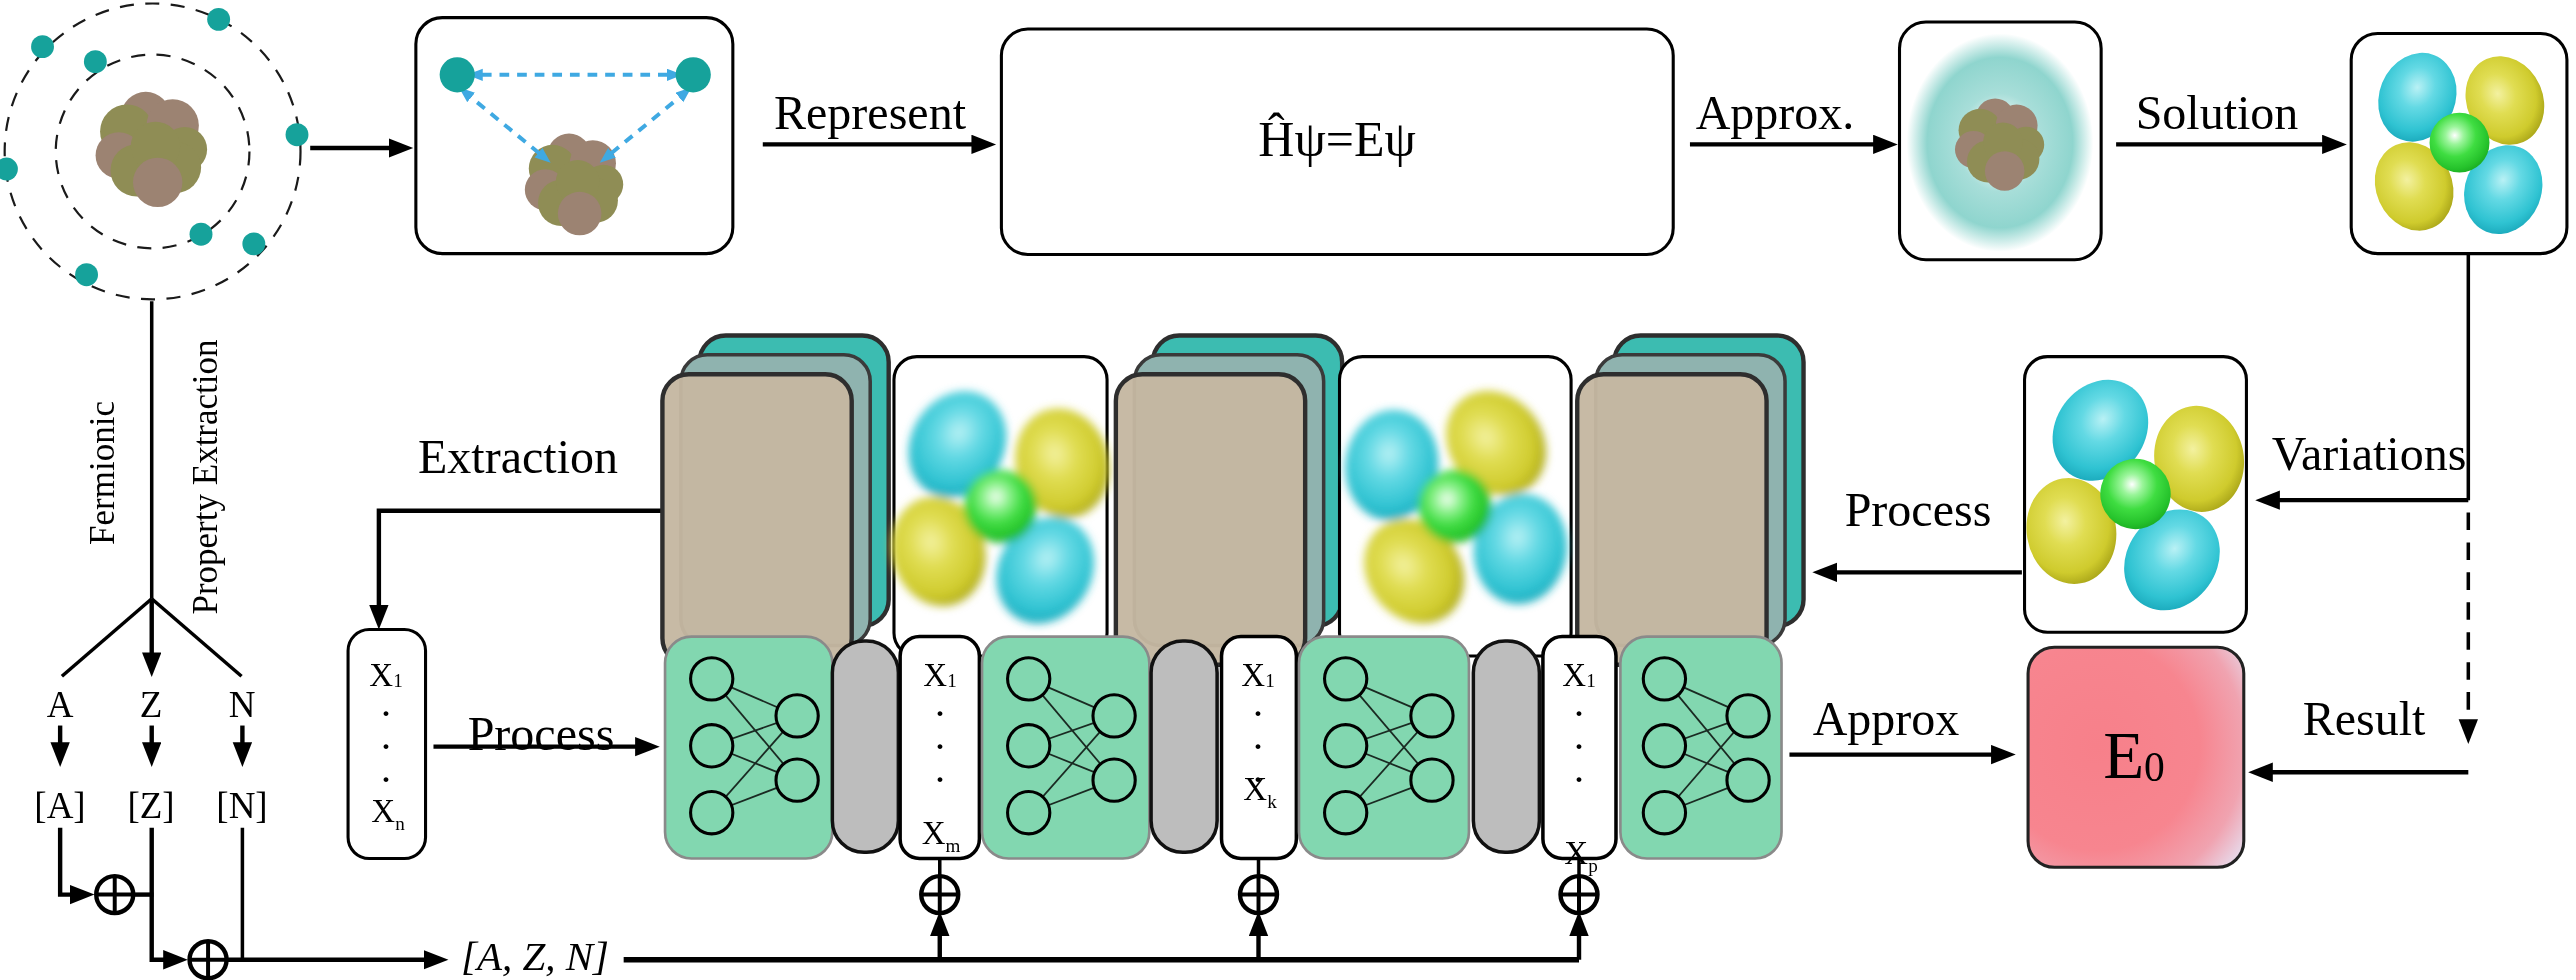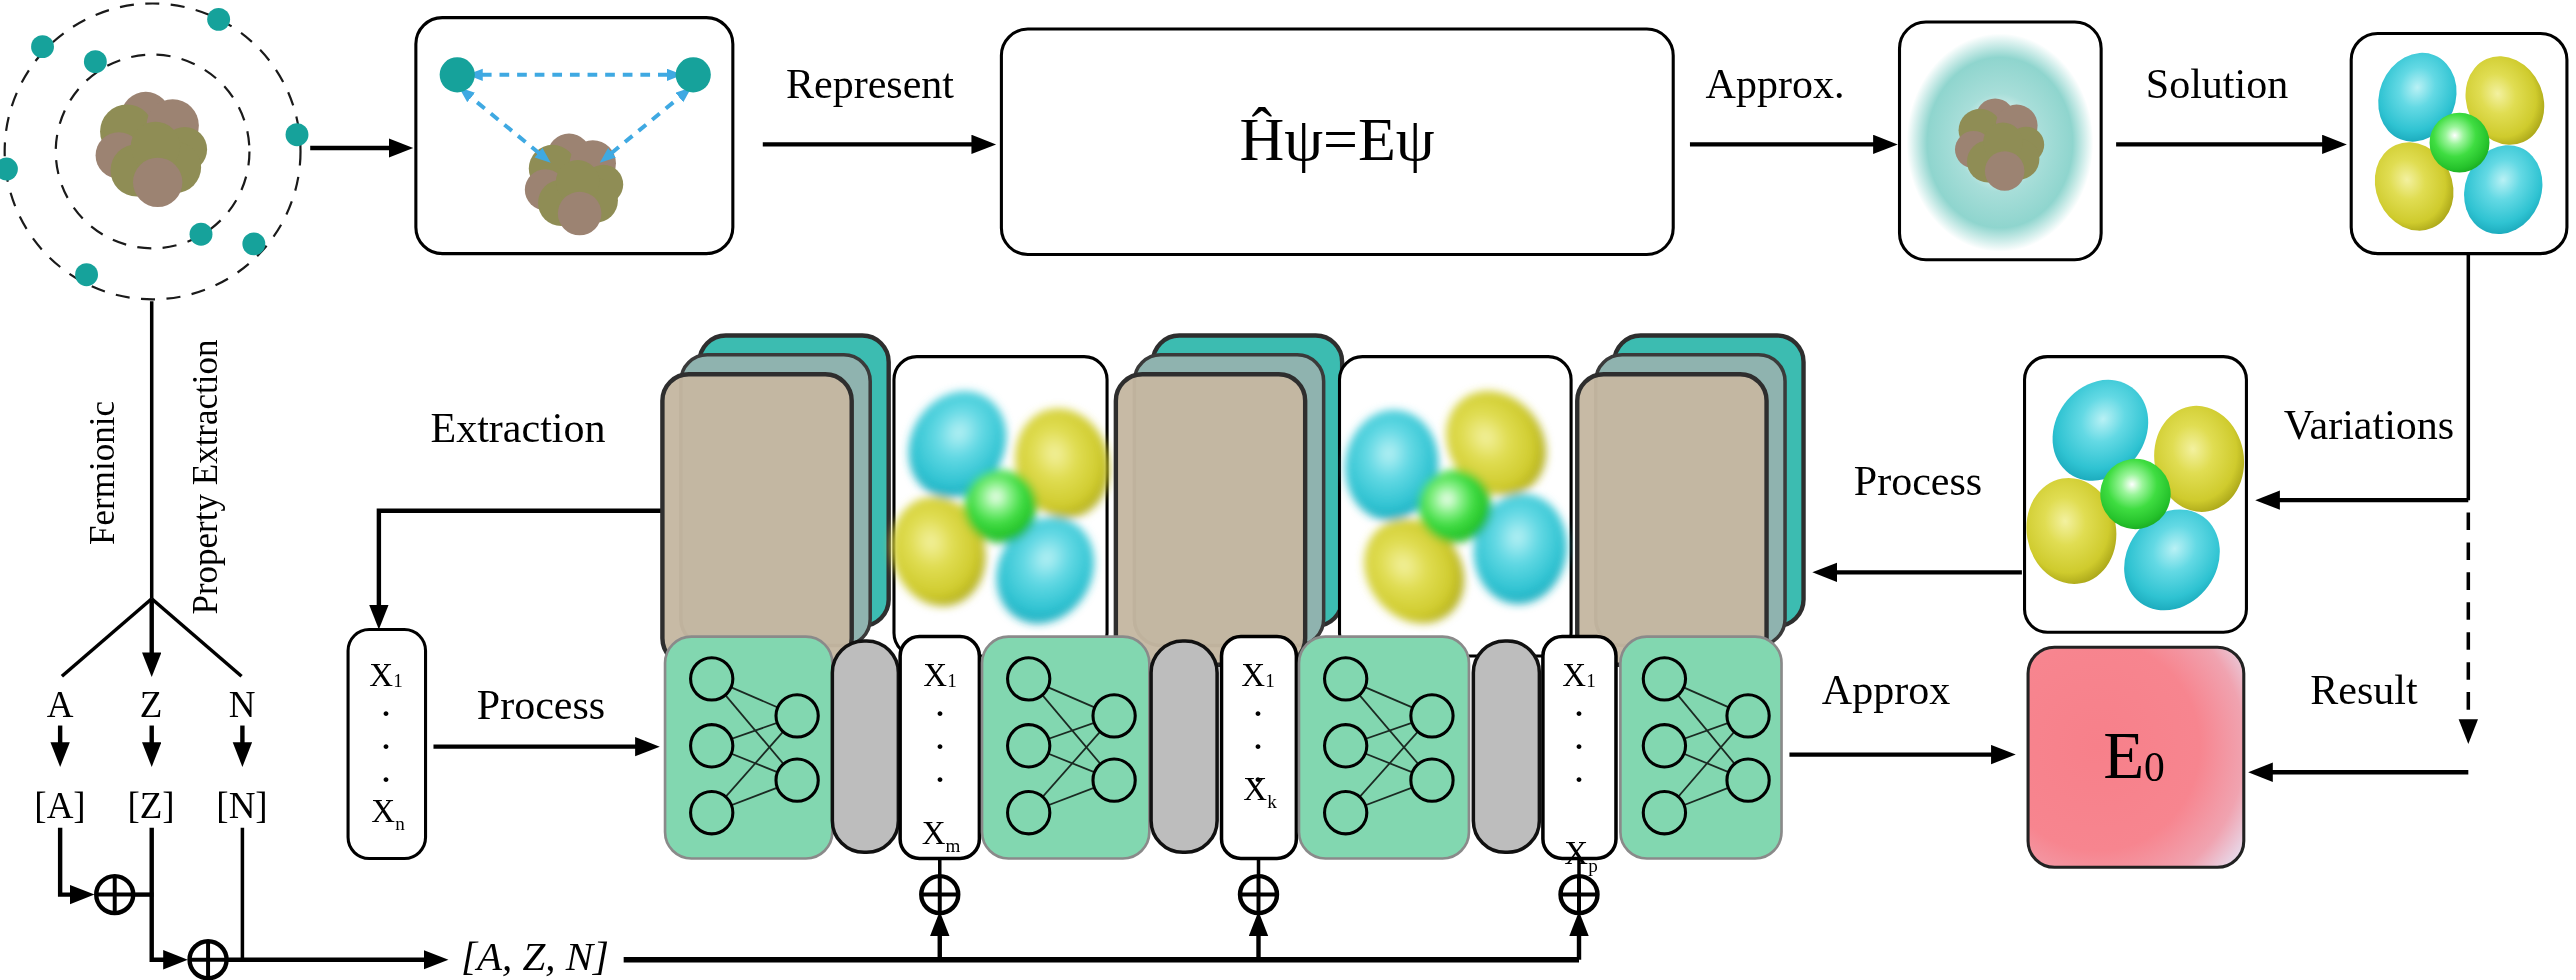--- a/index.html
+++ b/index.html
@@ -2,22 +2,22 @@
 <html style="font-size:14px"><head>
 <meta charset="utf-8">
 <style>
   html,body{margin:0;padding:0;background:#ffffff;}
   #canvas{position:relative;width:2576px;height:980px;background:#ffffff;overflow:hidden;
           font-family:"Liberation Serif","DejaVu Serif",serif;}
   #diagram-svg{position:absolute;left:0;top:0;}
   .lbl{position:absolute;transform:translate(-50%,-50%);color:#000;white-space:nowrap;
        font-family:"Liberation Serif","DejaVu Serif",serif;line-height:1;}
   .rot{transform:translate(-50%,-50%) rotate(-90deg);}
-  .f48{font-size:42px;} .f46{font-size:41px;font-style:italic;} .f42{font-size:37px;} .f40{font-size:35px;}
-  .f38{font-size:33px;} .f88{font-size:62px;} .f84{font-size:67px;}
+  .f48{font-size:48px;margin-top:29px;} .f46{font-size:41px;font-style:italic;} .f42{font-size:37px;} .f40{font-size:35px;}
+  .f38{font-size:33px;} .f88{font-size:50px;} .f84{font-size:67px;}
   .sub1{font-size:0.58em;vertical-align:-0.10em;}
   .sub2{font-size:0.58em;vertical-align:-0.42em;}
   .esub{font-size:0.62em;vertical-align:-0.08em;}
   .dots{position:absolute;transform:translate(-50%,-50%);text-align:center;font-size:30px;
         font-weight:bold;line-height:33px;color:#000;}
   .dots span{display:block;}
 </style>
 </head>
 <body>
 

